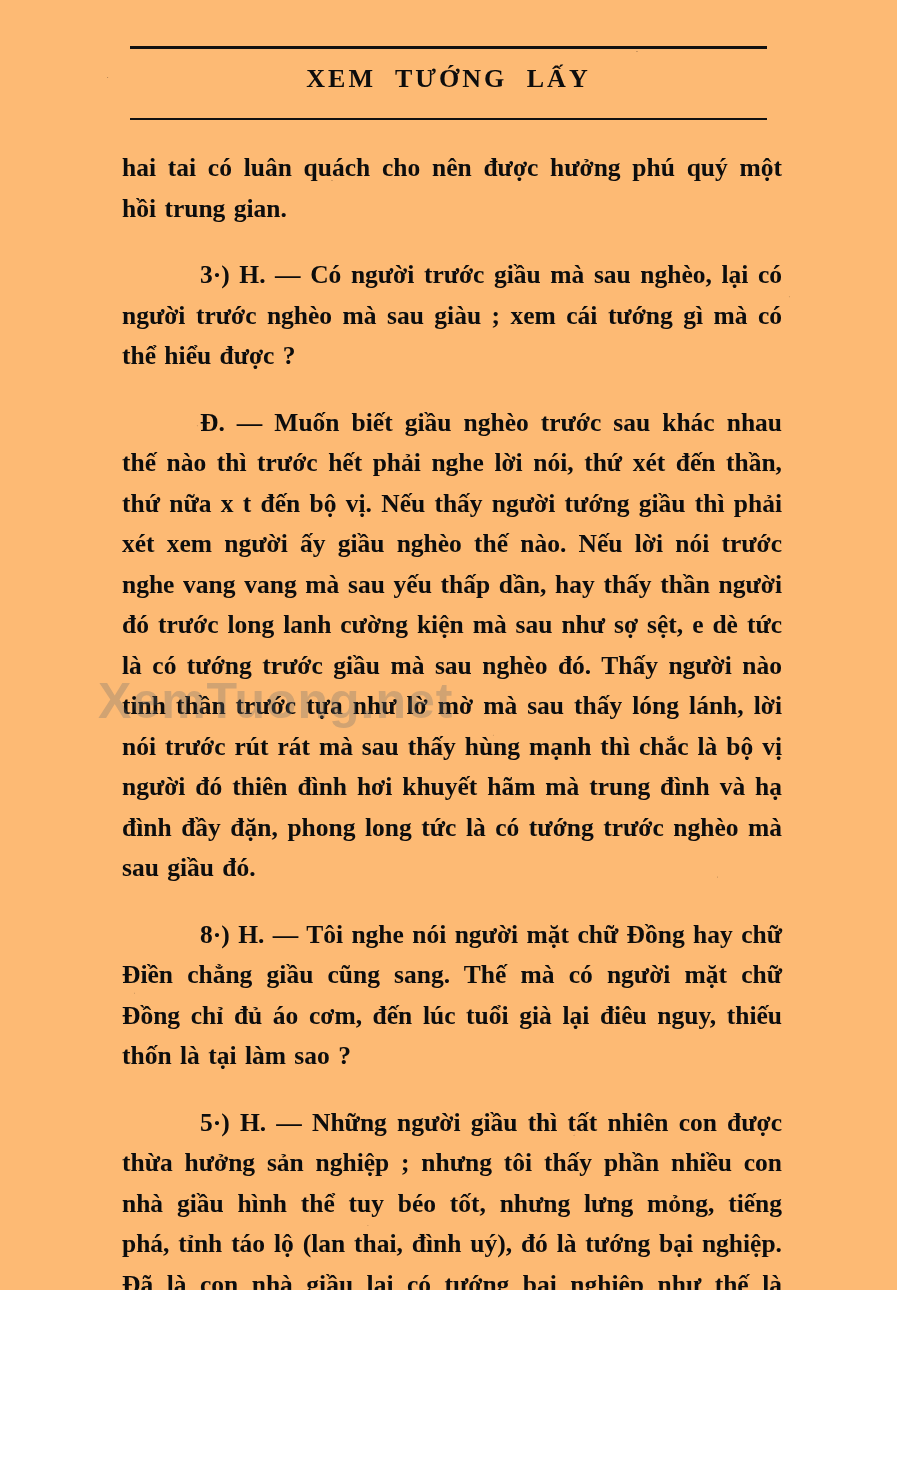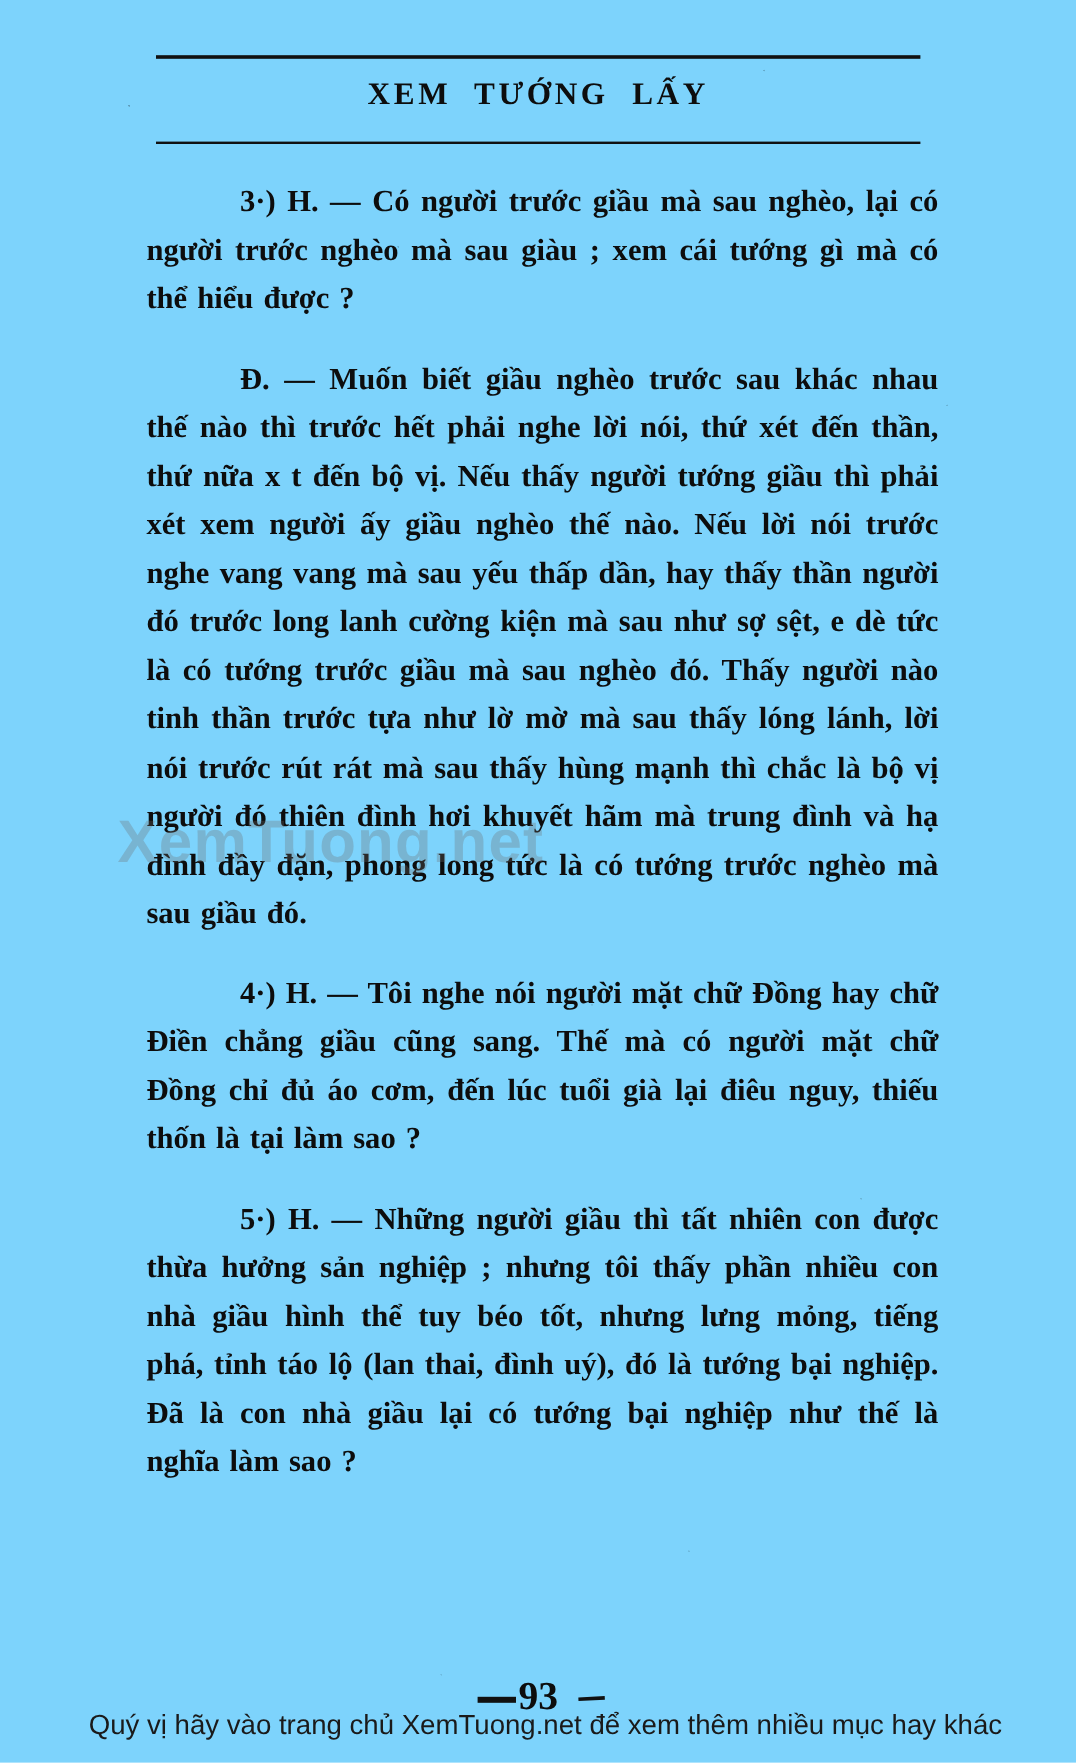--- a/index.html
+++ b/index.html
@@ -3,22 +3,22 @@
 <meta charset="utf-8">
 <style>
   html, body {
     margin: 0;
     padding: 0;
     background: #ffffff;
   }
   .page {
     position: relative;
     width: 897px;
-    height: 1469px;
-    background: #7dd3fc;
+    height: 1290px;
+    background: #fdba74;
     overflow: hidden;
     font-family: "Liberation Serif", serif;
     color: #0d0d0d;
   }
 
   
   .speckle {
     position: absolute;
     inset: 0;
     pointer-events: none;
@@ -138,23 +138,24 @@
 
   <div class="speckle"></div>
 
   <div class="header">
     <div class="rule-top"></div>
     <div class="header-title">XEM  TƯỚNG  LẤY</div>
     <div class="rule-bottom"></div>
   </div>
 
   <div class="body-col">
+    <p class="para">hai tai có luân quách cho nên được hưởng phú quý một hồi trung gian.</p>
     <p class="para indent">3·) H. — Có người trước giầu mà sau nghèo, lại có người trước nghèo mà sau giàu ; xem cái tướng gì mà có thể hiểu được ?</p>
     <p class="para indent">Đ. — Muốn biết giầu nghèo trước sau khác nhau thế nào thì trước hết phải nghe lời nói, thứ xét đến thần, thứ nữa x t đến bộ vị. Nếu thấy người tướng giầu thì phải xét xem người ấy giầu nghèo thế nào. Nếu lời nói trước nghe vang vang mà sau yếu thấp dần, hay thấy thần người đó trước long lanh cường kiện mà sau như sợ sệt, e dè tức là có tướng trước giầu mà sau nghèo đó. Thấy người nào tinh thần trước tựa như lờ mờ mà sau thấy lóng lánh, lời nói trước rút rát mà sau thấy hùng mạnh thì chắc là bộ vị người đó thiên đình hơi khuyết hãm mà trung đình và hạ đình đầy đặn, phong long tức là có tướng trước nghèo mà sau giầu đó.</p>
-    <p class="para indent">4·) H. — Tôi nghe nói người mặt chữ Đồng hay chữ Điền chẳng giầu cũng sang. Thế mà có người mặt chữ Đồng chỉ đủ áo cơm, đến lúc tuổi già lại điêu nguy, thiếu thốn là tại làm sao ?</p>
+    <p class="para indent">8·) H. — Tôi nghe nói người mặt chữ Đồng hay chữ Điền chẳng giầu cũng sang. Thế mà có người mặt chữ Đồng chỉ đủ áo cơm, đến lúc tuổi già lại điêu nguy, thiếu thốn là tại làm sao ?</p>
     <p class="para indent">5·) H. — Những người giầu thì tất nhiên con được thừa hưởng sản nghiệp ; nhưng tôi thấy phần nhiều con nhà giầu hình thể tuy béo tốt, nhưng lưng mỏng, tiếng phá, tỉnh táo lộ (lan thai, đình uý), đó là tướng bại nghiệp. Đã là con nhà giầu lại có tướng bại nghiệp như thế là nghĩa làm sao ?</p>
   </div>
 
   <div class="watermark">XemTuong.net</div>
 
   <div class="pn-dash-left"></div>
   <div class="page-number">93</div>
   <div class="pn-dash-right"></div>
 
   <div class="footer">Quý vị hãy vào trang chủ XemTuong.net để xem thêm nhiều mục hay khác</div>

